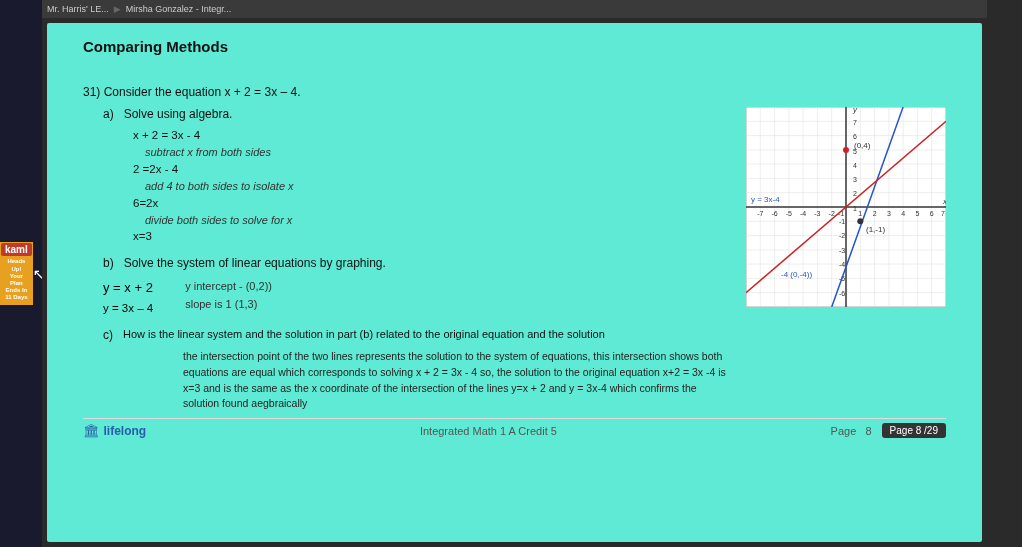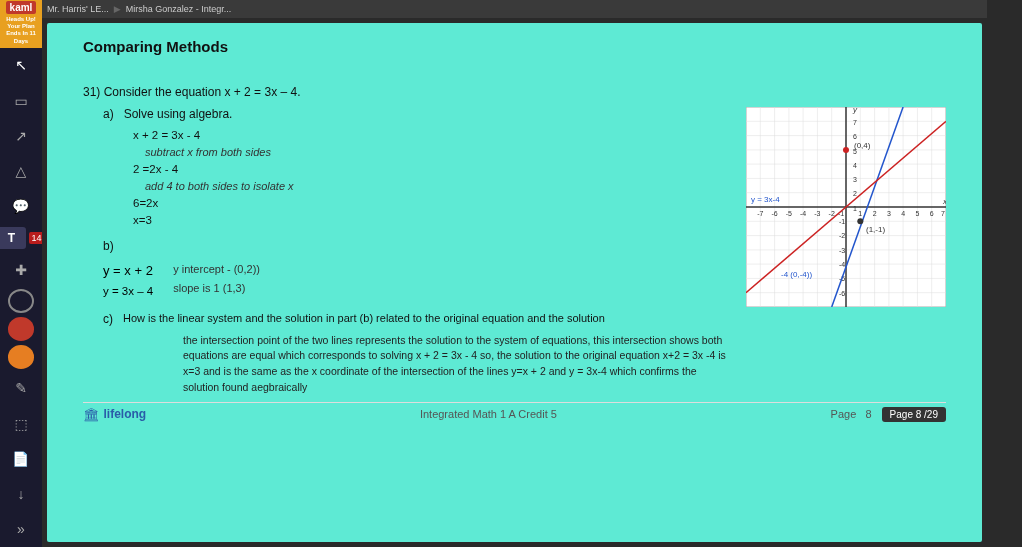--- a/index.html
+++ b/index.html
@@ -11,21 +11,21 @@
       font-family: Arial, sans-serif;
       display: flex;
     }
 
     
     .sidebar {
       width: 42px;
       height: 547px;
       background: #1a1a2e;
       display: flex;
-      flex-direction: column;
+      flex-direction: row;
       align-items: center;
       padding-top: 0;
       flex-shrink: 0;
     }
 
     .sidebar-top-bar {
       width: 100%;
       background: #e8a020;
       color: white;
       font-size: 8px;
@@ -183,21 +183,21 @@
     }
 
     .part-b-content {
       margin-left: 20px;
       display: flex;
       gap: 20px;
       font-size: 11.5px;
     }
 
     .equations-col { }
-    .notes-col { font-size: 11px; color: #333; }
+    .notes-col { font-size: 11px; color: #333; margin-left: 12px; }
 
     .graph-container {
       width: 200px;
       flex-shrink: 0;
       position: relative;
     }
 
     
     .graph-svg {
       width: 200px;
@@ -282,26 +282,28 @@
         <div>
           <div style="display:flex; gap:10px; margin-bottom:2px;">
             <span class="part-label indent-1">a)</span>
             <span class="part-label">Solve using algebra.</span>
           </div>
           <div class="math-line">x + 2 = 3x - 4</div>
           <div class="step-desc">subtract x from both sides</div>
           <div class="math-line">2 =2x - 4</div>
           <div class="step-desc">add 4 to both sides to isolate x</div>
           <div class="math-line">6=2x</div>
+          <div class="step-desc">divide both sides to solve for x</div>
           <div class="math-line">x=3</div>
         </div>
 
         <div class="part-b">
           <div style="display:flex; gap:10px; margin-bottom:3px;">
             <span class="part-label indent-1">b)</span>
+            <span class="part-label">Solve the system of linear equations by graphing.</span>
           </div>
           <div class="part-b-content">
             <div class="equations-col">
               <div style="font-size:13px; line-height:1.7;">y = x + 2</div>
               <div style="font-size:11.5px; line-height:1.7;">y = 3x – 4</div>
             </div>
             <div class="notes-col">
               <div style="line-height:1.7;">y intercept - (0,2))</div>
               <div style="line-height:1.7;">slope is 1  (1,3)</div>
             </div>

